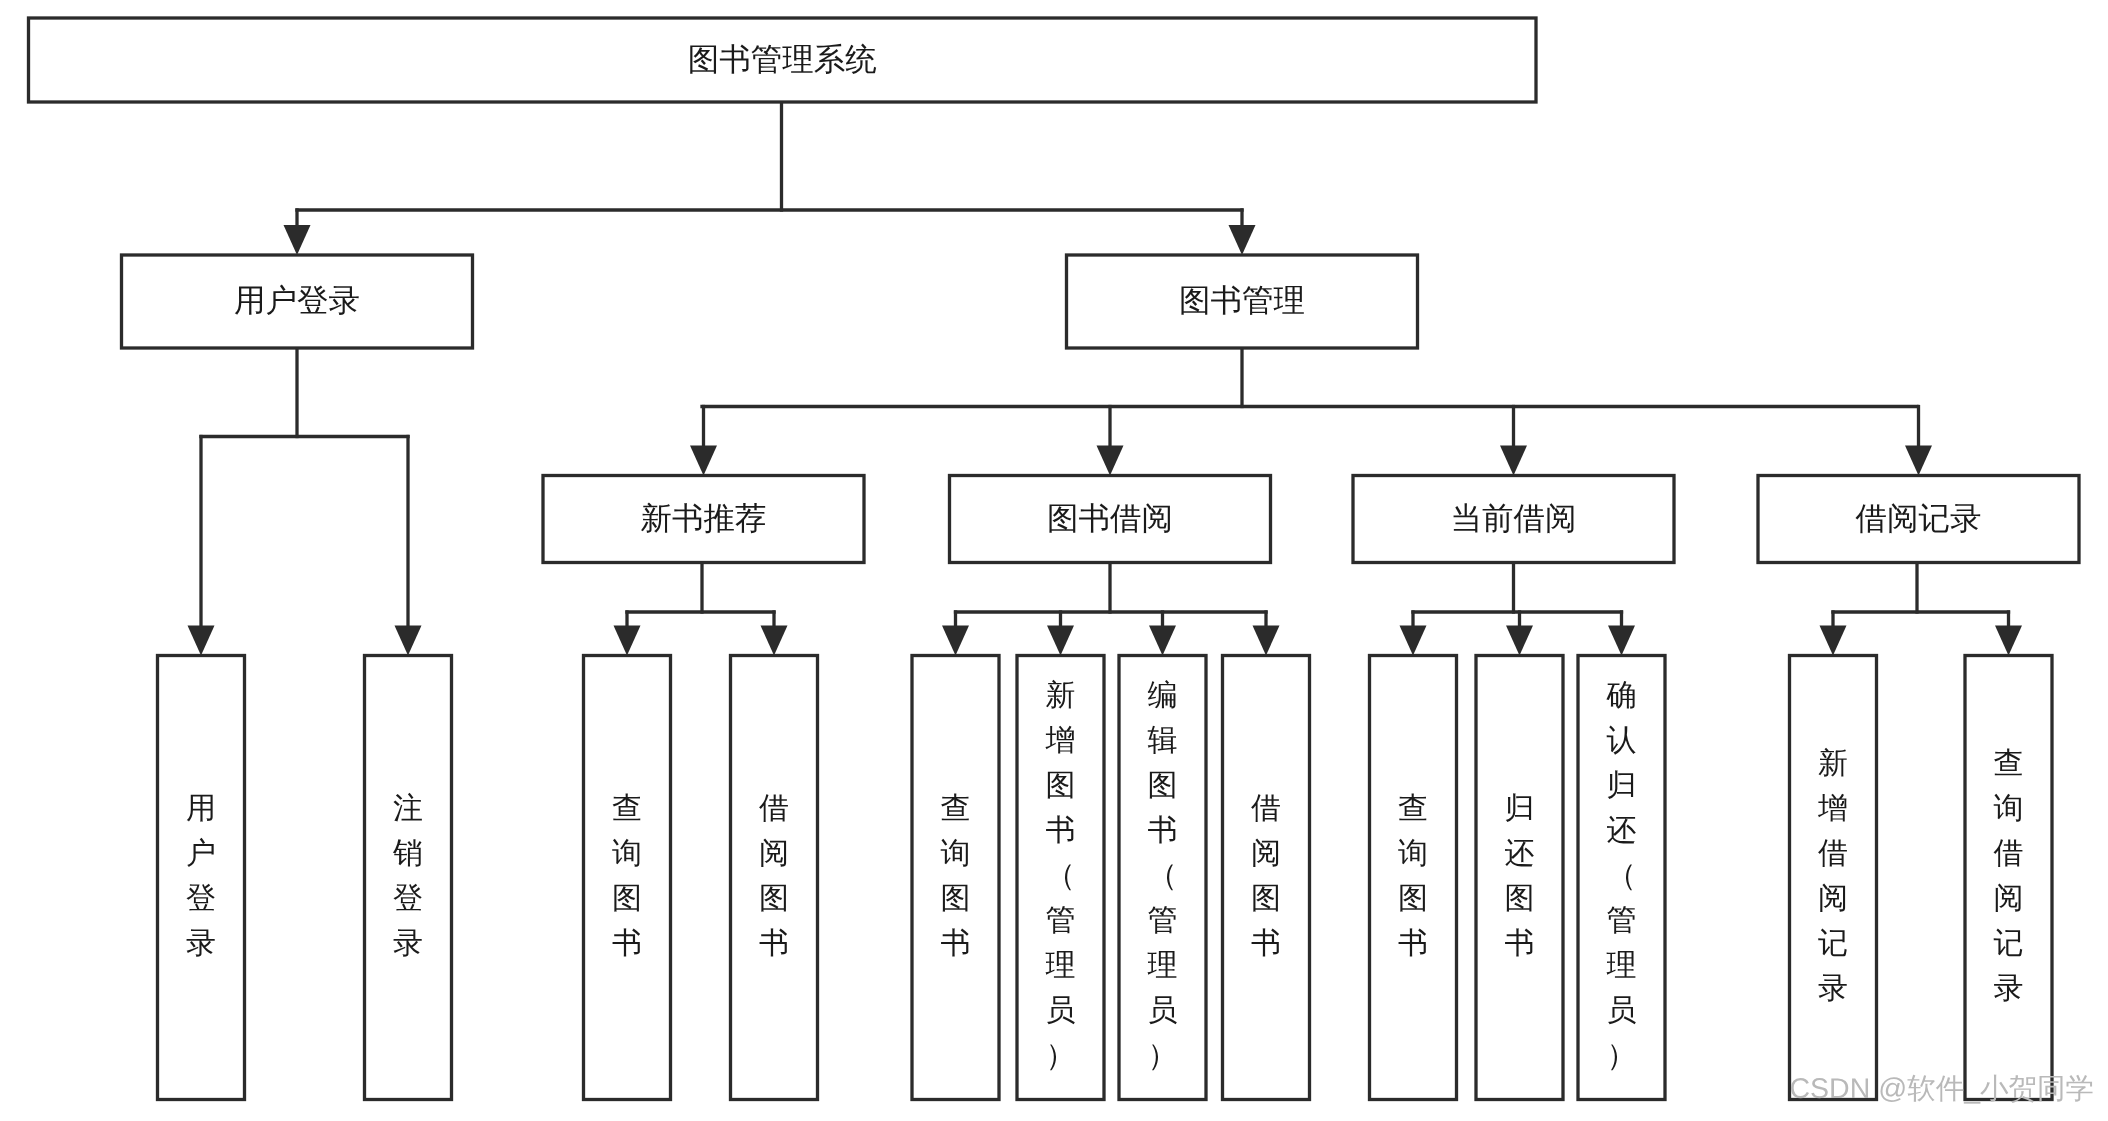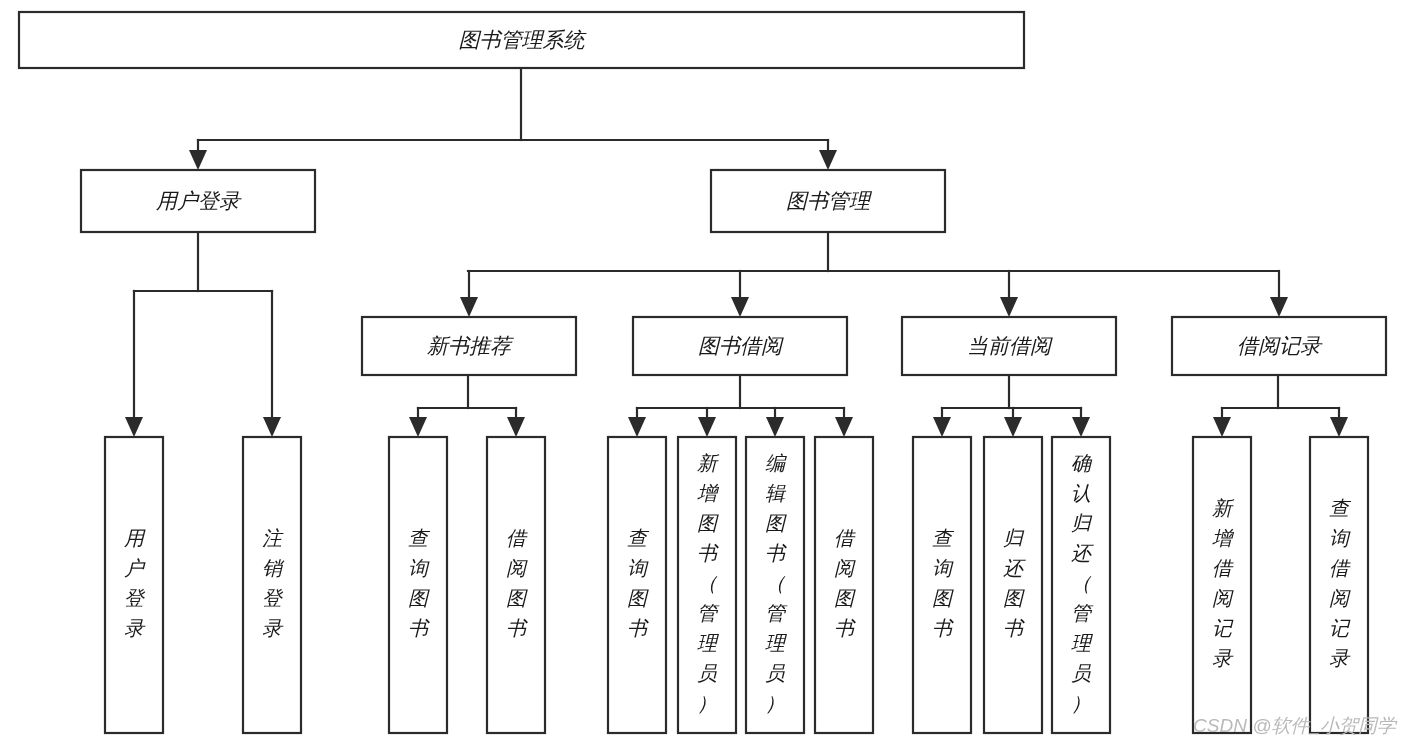--- a/index.html
+++ b/index.html
@@ -13,21 +13,20 @@
     font-family: "Liberation Sans", "DejaVu Sans", sans-serif;
     overflow: hidden;
     position: relative;
   }
   #diagram-root {
     position: absolute;
     left: 0;
     top: 0;
     width: 1405px;
     height: 747px;
-    font-style: italic;
   }
   svg.flow {
     display: block;
     width: 1405px;
     height: 747px;
   }
   .node-rect {
     fill: #ffffff;
     stroke: #2b2b2b;
     stroke-width: 2.2;

